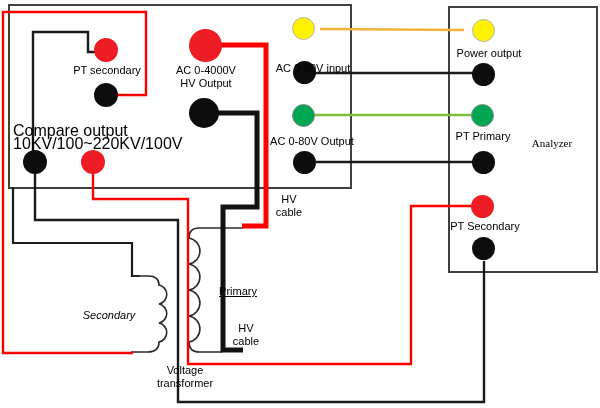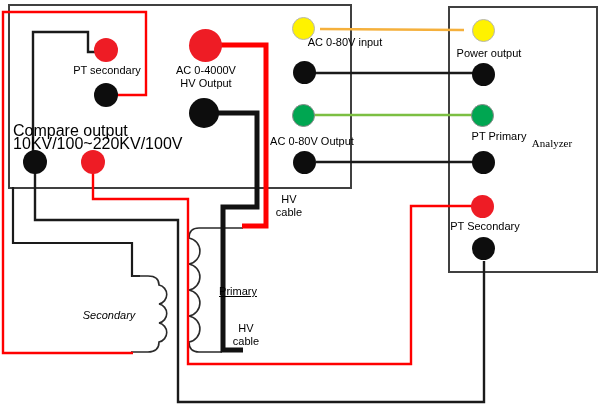--- a/index.html
+++ b/index.html
@@ -71,31 +71,31 @@
     <span>PT secondary</span>
   </div>
   <div class="lbl" style="left:13px;top:124px;width:114px;font-size:16px;">
     <span>Compare output</span>
     <span>10KV/100~220KV/100V</span>
   </div>
   <div class="lbl" style="left:168px;top:64px;width:76px;">
     <span>AC 0-4000V</span>
     <span>HV Output</span>
   </div>
-  <div class="lbl" style="left:272px;top:36px;width:82px;margin-left:32px;">
+  <div class="lbl" style="left:272px;top:62px;width:82px;">
     <span>AC 0-80V input</span>
   </div>
   <div class="lbl" style="left:268px;top:135px;width:88px;">
     <span>AC 0-80V Output</span>
   </div>
 
   <div class="lbl" style="left:449px;top:47px;width:80px;">
     <span>Power output</span>
   </div>
-  <div class="lbl" style="left:448px;top:130px;width:70px;margin-left:16px;">
+  <div class="lbl" style="left:448px;top:130px;width:70px;">
     <span>PT Primary</span>
   </div>
   <div class="lbl" style="left:524px;top:137px;width:56px;font-family:Liberation Serif, serif;">
     <span>Analyzer</span>
   </div>
   <div class="lbl" style="left:445px;top:220px;width:80px;">
     <span>PT Secondary</span>
   </div>
 
   <div class="lbl" style="left:264px;top:193px;width:50px;">
@@ -105,14 +105,18 @@
   <div class="lbl" style="left:212px;top:285px;width:52px;text-decoration:underline;">
     <span>Primary</span>
   </div>
   <div class="lbl" style="left:221px;top:322px;width:50px;">
     <span>HV</span>
     <span>cable</span>
   </div>
   <div class="lbl" style="left:72px;top:309px;width:74px;font-style:italic;">
     <span>Secondary</span>
   </div>
+  <div class="lbl" style="left:143px;top:364px;width:84px;">
+    <span>Voltage</span>
+    <span>transformer</span>
+  </div>
 
 </div>
 
 </body></html>

